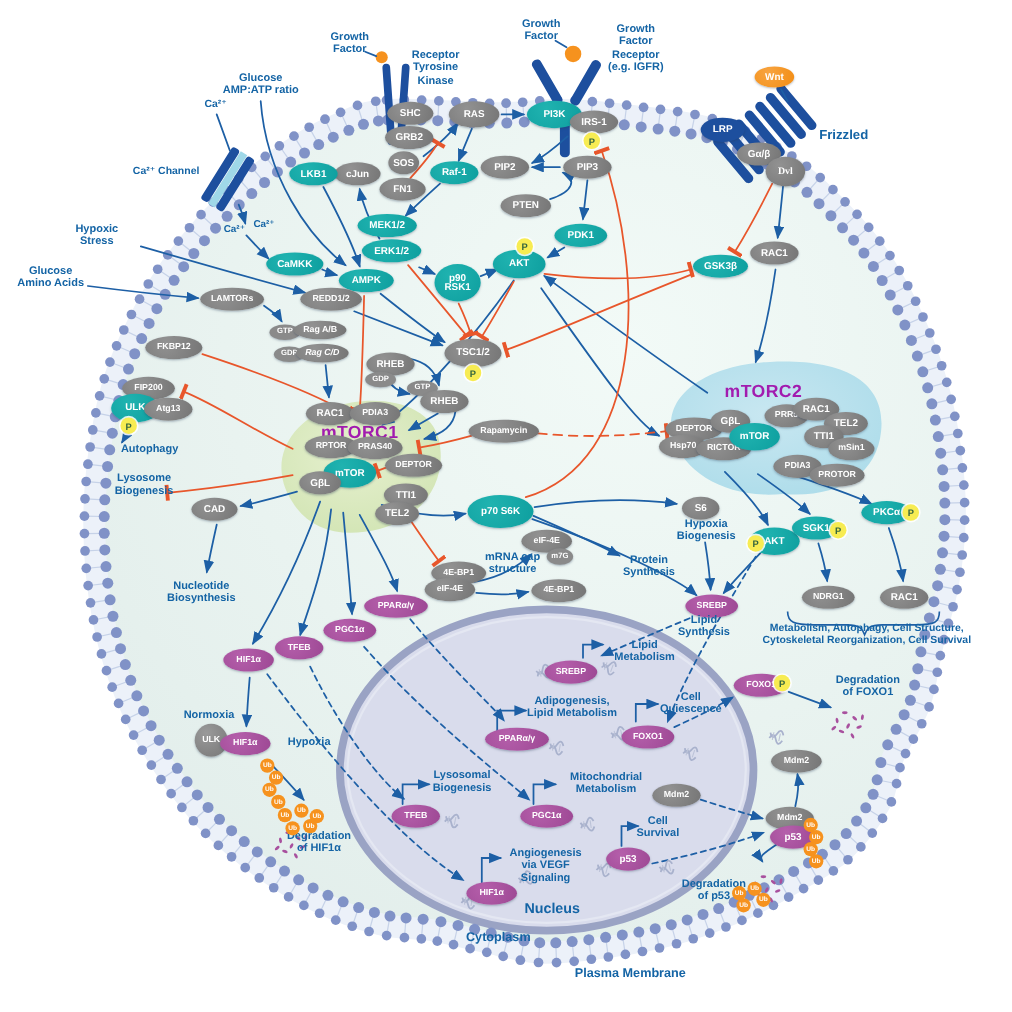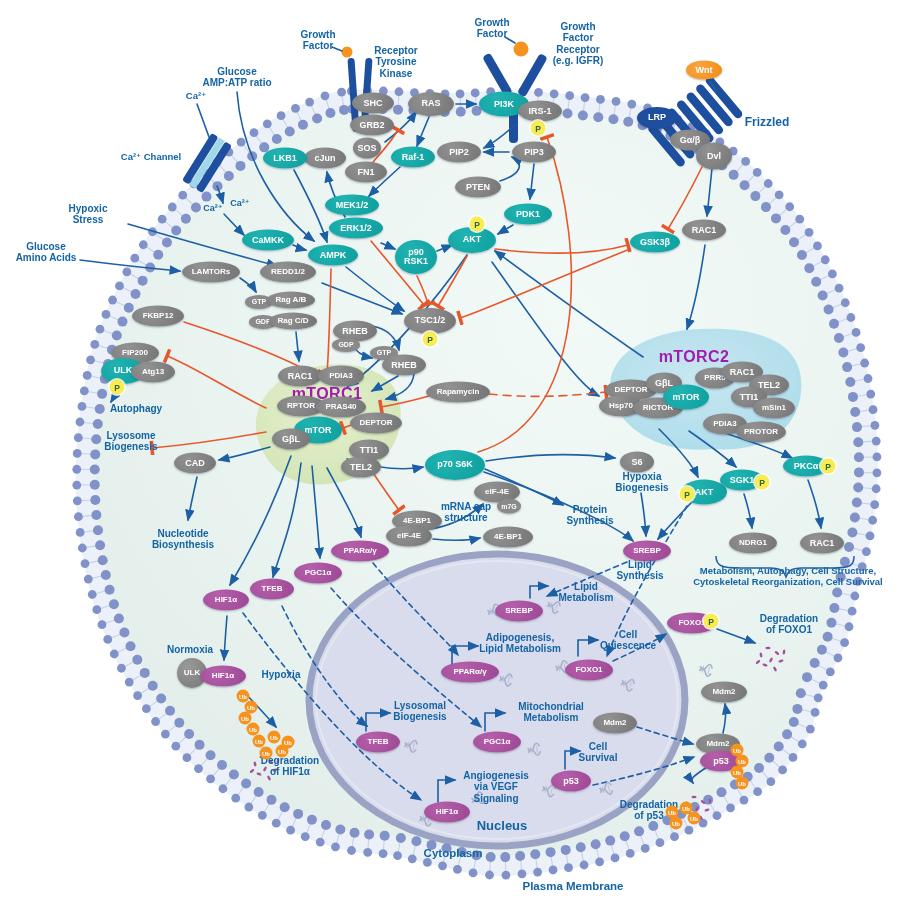--- a/index.html
+++ b/index.html
@@ -734,25 +734,25 @@
       <div class="node teal" style="left: 528px; top: 214px; width: 48px; height: 21px;">PDK1</div>
       <div class="node teal" style="left: 413px; top: 157px; width: 44px; height: 21px;">Raf-1</div>
       <div class="node gray" style="left: 366px; top: 172px; width: 42px; height: 21px;">FN1</div>
       <div class="node gray" style="left: 325px; top: 158px; width: 42px; height: 21px;">cJun</div>
       <div class="node teal" style="left: 285px; top: 158px; width: 44px; height: 21px;">LKB1</div>
       <div class="node teal" style="left: 352px; top: 205px; width: 54px; height: 21px;">MEK1/2</div>
       <div class="node teal" style="left: 356px; top: 228px; width: 54px; height: 21px;">ERK1/2</div>
       <div class="node teal" style="left: 268px; top: 240px; width: 52px; height: 21px;">CaMKK</div>
       <div class="node teal" style="left: 333px; top: 255px; width: 50px; height: 21px;">AMPK</div>
       <div class="node gray" style="left: 211px; top: 272px; width: 58px; height: 21px; font-size: 8px;">LAMTORs</div>
-      <div class="node gray" style="left: 288px; top: 272px; width: 56px; height: 21px; font-size: 8px;">REDD1/2</div>
+      <div class="node gray" style="left: 301px; top: 272px; width: 56px; height: 21px; font-size: 8px;">REDD1/2</div>
       <div class="node small" style="left: 259px; top: 302px; width: 28px; height: 14px;">GTP</div>
       <div class="node gray" style="left: 291px; top: 300px; width: 48px; height: 17px; font-size: 8px;">Rag A/B</div>
       <div class="node small" style="left: 263px; top: 322px; width: 28px; height: 14px;">GDP</div>
-      <div class="node gray" style="left: 293px; top: 321px; width: 48px; height: 17px; font-size: 8px;">Rag C/D</div>
+      <div class="node gray" style="left: 293px; top: 321px; width: 48px; height: 17px; font-size: 8px; font-style: italic;">Rag C/D</div>
       <div class="node gray" style="left: 158px; top: 316px; width: 52px; height: 21px; font-size: 8px;">FKBP12</div>
       <div class="node teal" style="left: 416px; top: 257px; width: 42px; height: 34px;">p90
 RSK1</div>
       <div class="node teal" style="left: 472px; top: 240px; width: 48px; height: 26px;">AKT</div>
       <div class="p-badge" style="left: 477px; top: 224px;">P</div>
       <div class="node gray" style="left: 430px; top: 321px; width: 52px; height: 26px;">TSC1/2</div>
       <div class="p-badge" style="left: 430px; top: 339px;">P</div>
       <div class="node gray" style="left: 355px; top: 331px; width: 44px; height: 21px;">RHEB</div>
       <div class="node small" style="left: 346px; top: 345px; width: 28px; height: 14px;">GDP</div>
       <div class="node small" style="left: 384px; top: 353px; width: 28px; height: 14px;">GTP</div>
@@ -817,21 +817,21 @@
       <div class="node purple" style="left: 497px; top: 742px; width: 48px; height: 21px; font-size: 8px;">PGC1α</div>
       <div class="node gray" style="left: 615px; top: 723px; width: 44px; height: 21px; font-size: 8px;">Mdm2</div>
       <div class="node purple" style="left: 571px; top: 781px; width: 40px; height: 21px;">p53</div>
       <div class="node purple" style="left: 447px; top: 812px; width: 46px; height: 21px; font-size: 8px;">HIF1α</div>
       <div class="node gray" style="left: 724px; top: 692px; width: 46px; height: 21px; font-size: 8px;">Mdm2</div>
       <div class="node gray" style="left: 718px; top: 744px; width: 44px; height: 21px; font-size: 8px;">Mdm2</div>
       <div class="node purple" style="left: 721px; top: 761px; width: 42px; height: 21px;">p53</div>
       <div class="node orange" style="left: 704px; top: 70px; width: 36px; height: 19px;">Wnt</div>
       <div class="node blue" style="left: 657px; top: 118px; width: 40px; height: 22px;">LRP</div>
       <div class="node gray" style="left: 690px; top: 140px; width: 40px; height: 21px;">Gα/β</div>
-      <div class="node gray" style="left: 714px; top: 156px; width: 36px; height: 27px;">Dvl</div>
+      <div class="node gray" style="left: 714px; top: 156px; width: 36px; height: 27px; font-family: Liberation Serif, serif;">Dvl</div>
       <div class="tlabel" style="left: 318px; top: 40px;">Growth
 Factor</div>
       <div class="tlabel" style="left: 396px; top: 62px;">Receptor
 Tyrosine
 Kinase</div>
       <div class="tlabel" style="left: 492px; top: 28px;">Growth
 Factor</div>
       <div class="tlabel" style="left: 578px; top: 44px;">Growth
 Factor
 Receptor

